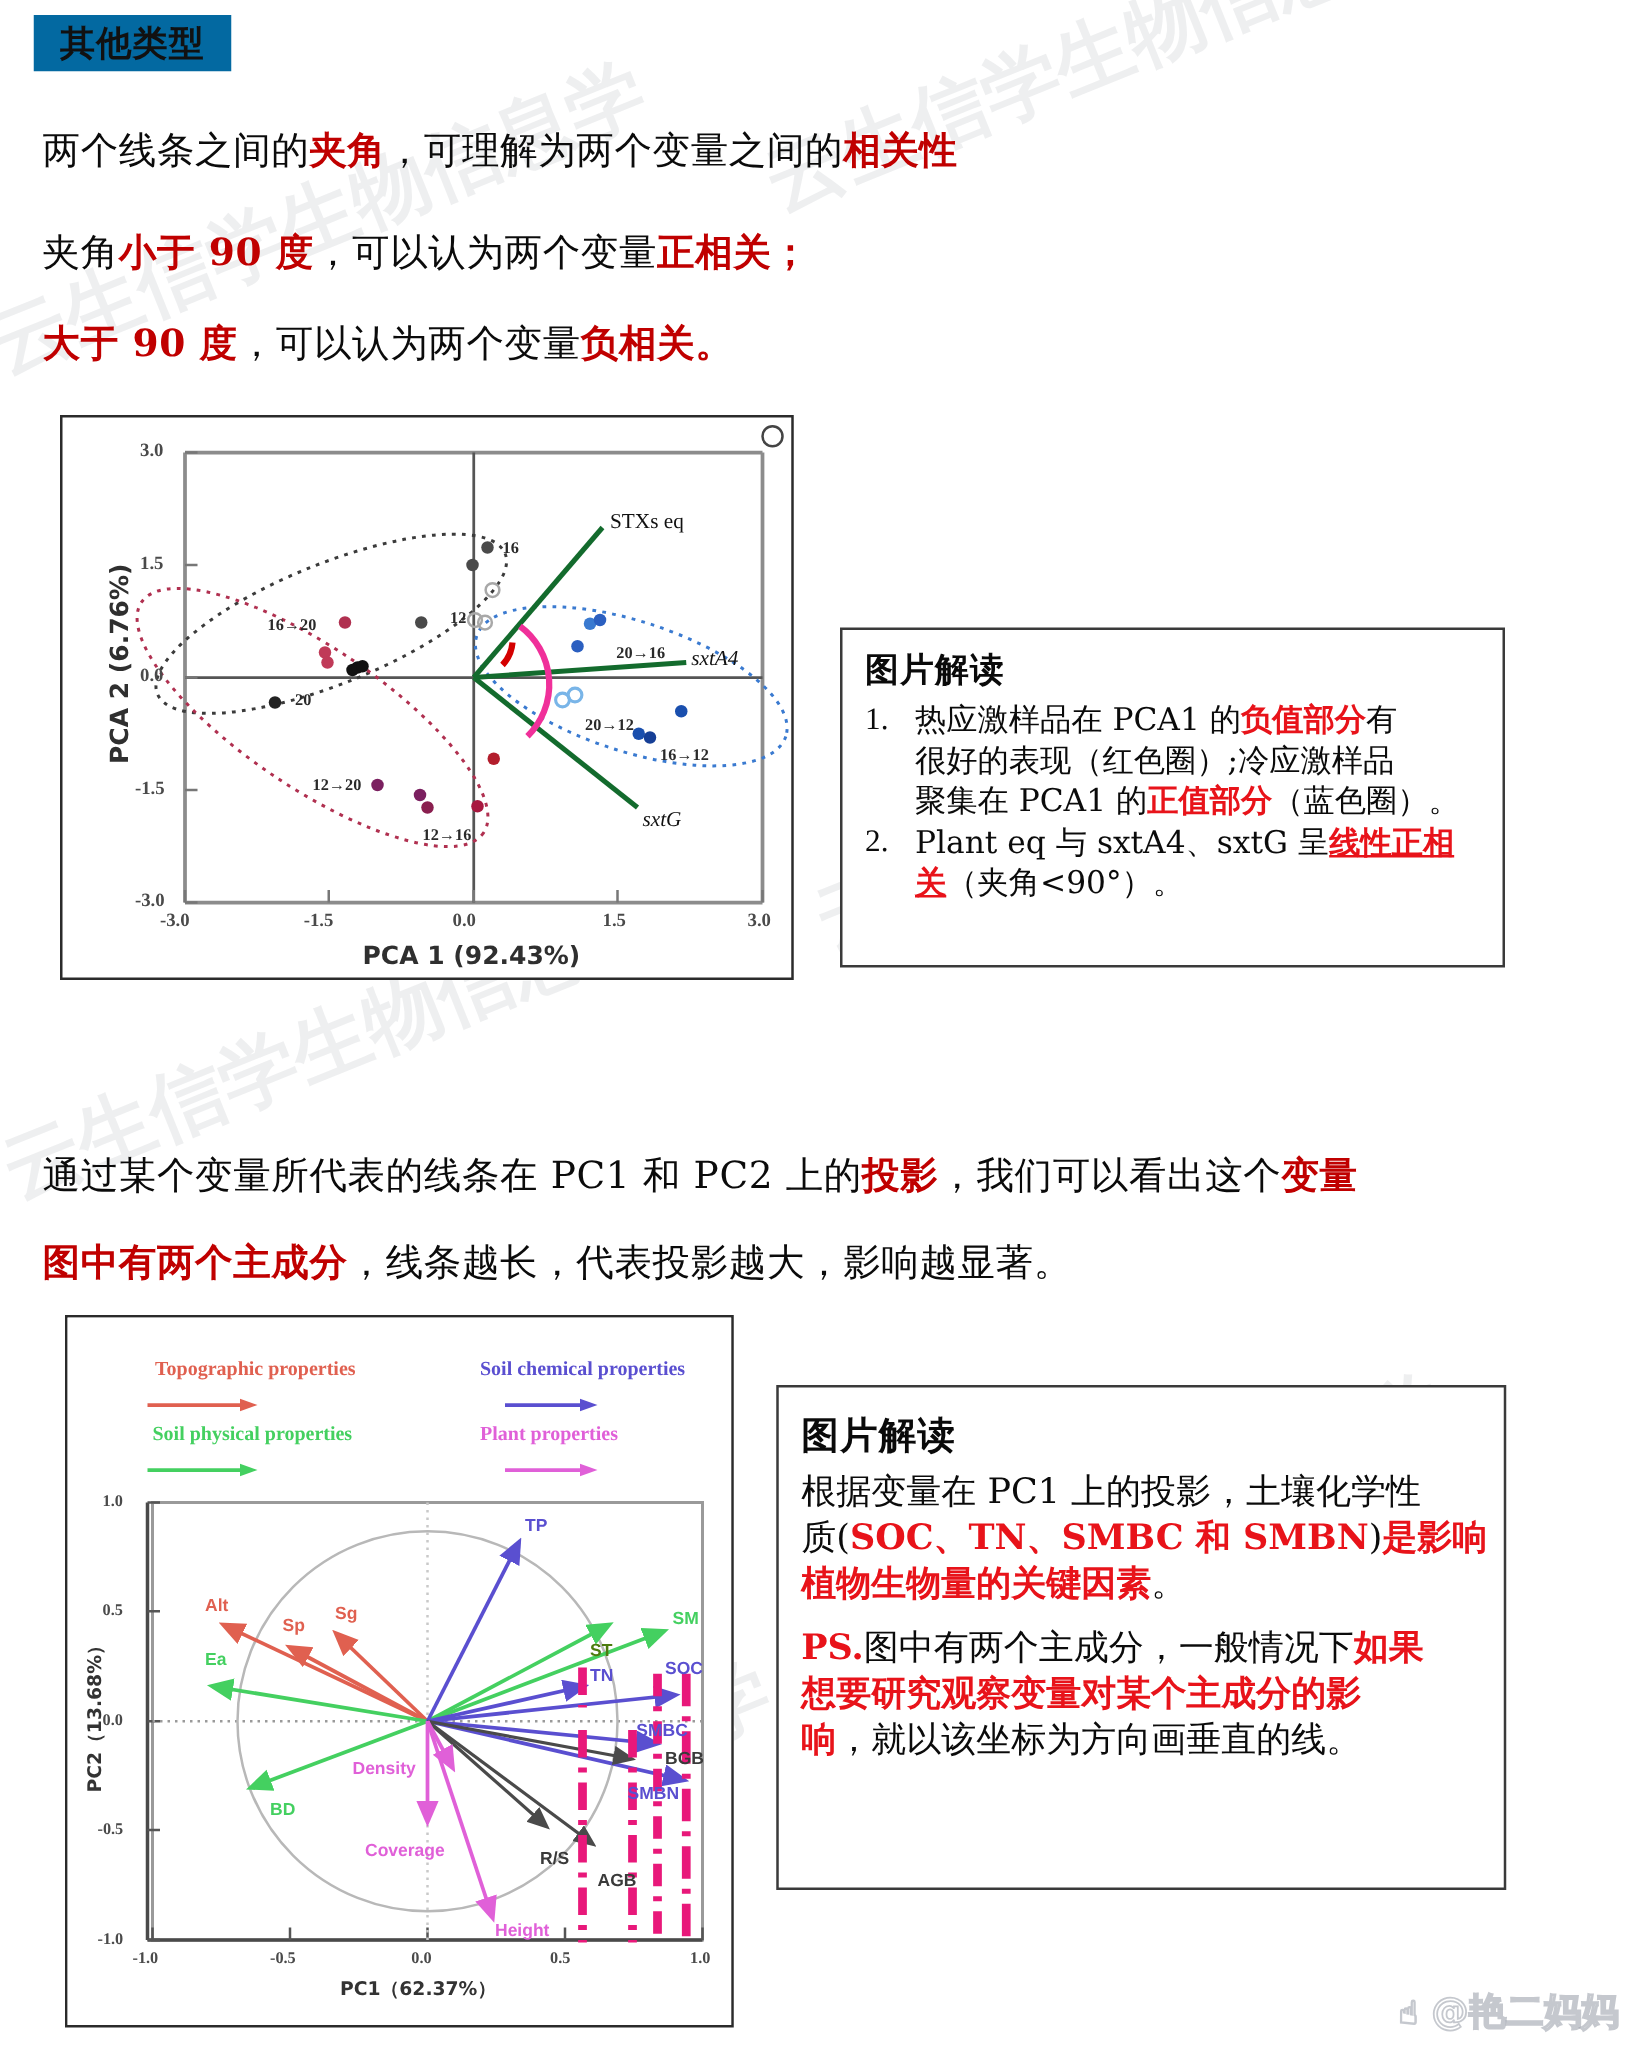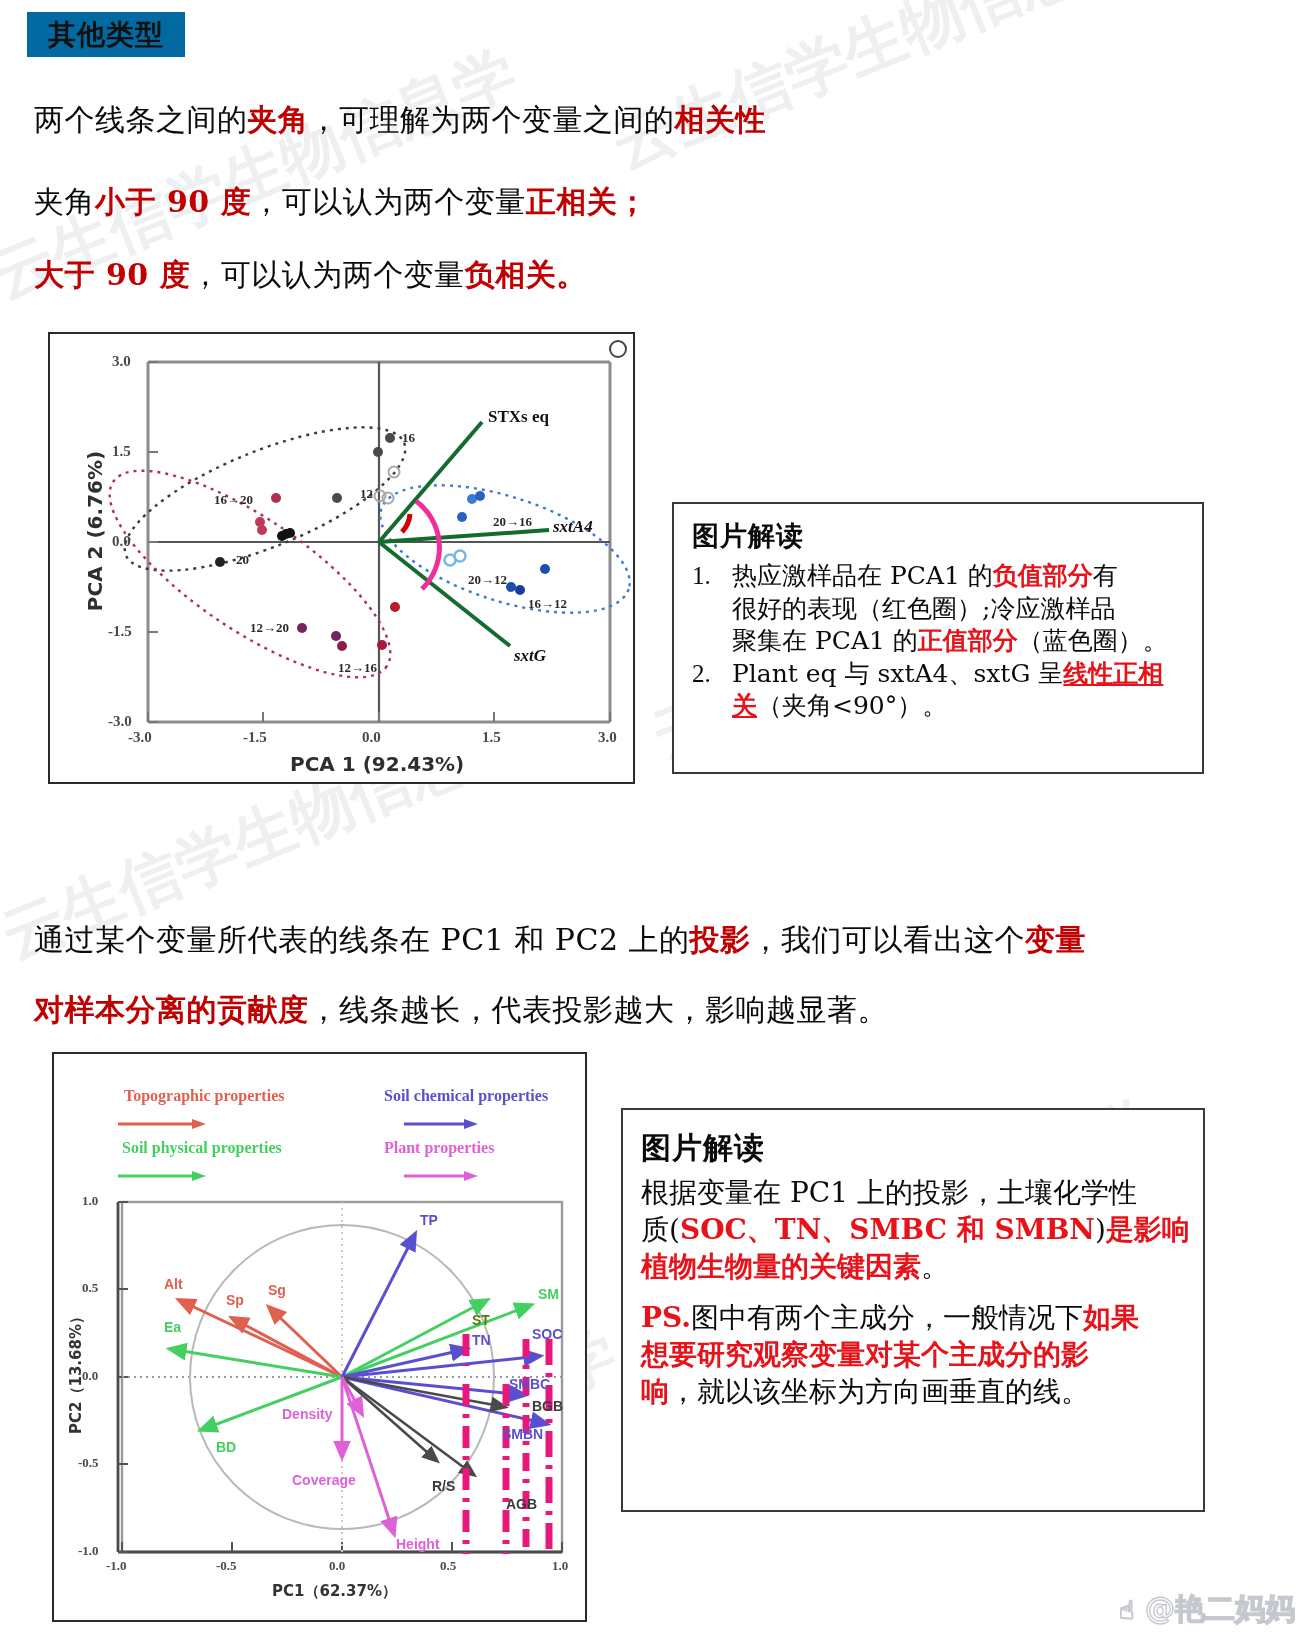--- a/index.html
+++ b/index.html
@@ -61,21 +61,21 @@
   }
   .tick{
     position:absolute; font-family:"Liberation Serif","DejaVu Serif",serif;
     color:#4a4a4a; font-weight:700;
   }
   .ptlabel{
     position:absolute; font-family:"Liberation Serif",serif; font-weight:700;
     color:#2a2a2a; white-space:nowrap;
   }
   .varlabel{
-    position:absolute; font-family:"Liberation Serif",serif; font-weight:700;
+    position:absolute; font-family:"Liberation Serif",serif; font-weight:400;
     font-style:italic; color:#111; white-space:nowrap;
   }
   .legtext{
     position:absolute; font-family:"Liberation Serif",serif; font-weight:700;
     white-space:nowrap;
   }
   .vlabel2{
     position:absolute; font-family:"Liberation Sans",sans-serif; font-weight:700;
     white-space:nowrap; font-size:14px;
   }
@@ -106,21 +106,21 @@
   <div class="wm" style="left:150px;top:1340px;font-size:46px;">云生信学生物信息学</div>
 
   <div class="tag">
     <span>其他类型</span>
   </div>
 
   <div class="para" style="top:100px;" id="p1"><span>两个线条之间的</span><span class="r">夹角</span><span>，可理解为两个变量之间的</span><span class="r">相关性</span></div>
   <div class="para" style="top:182px;" id="p2"><span>夹角</span><span class="r">小于 90 度</span><span>，可以认为两个变量</span><span class="r">正相关；</span></div>
   <div class="para" style="top:255px;text-align:right;" id="p3"><span class="r">大于 90 度</span><span>，可以认为两个变量</span><span class="r">负相关。</span></div>
   <div class="para" style="top:920px;" id="p4"><span>通过某个变量所代表的线条在 PC1 和 PC2 上的</span><span class="r">投影</span><span>，我们可以看出这个</span><span class="r">变量</span></div>
-  <div class="para" style="top:990px;" id="p5"><span class="r">对样本分离的贡献度</span><span>，线条越长，代表投影越大，影响越显著。</span></div>
+  <div class="para" style="top:990px;" id="p5"><span class="r">图中有两个主成分</span><span>，线条越长，代表投影越大，影响越显著。</span></div>
 
   <div class="fig" style="left:48px;top:332px;width:587px;height:452px;">
     <svg width="583" height="448" viewBox="0 0 583 448">
 
       <rect x="1" y="1" width="581" height="446" fill="#ffffff" stroke="none"></rect>
 
       <line x1="98" y1="28" x2="560" y2="28" stroke="#8c8c8c" stroke-width="3"></line>
       <line x1="98" y1="388" x2="560" y2="388" stroke="#8c8c8c" stroke-width="3"></line>
       <line x1="98" y1="28" x2="98" y2="388" stroke="#8c8c8c" stroke-width="3"></line>
       <line x1="560" y1="28" x2="560" y2="388" stroke="#8c8c8c" stroke-width="3"></line>
@@ -361,21 +361,21 @@
     <div class="vlabel2" style="left:162px;top:385px;color:#44d060;">BD</div>
     <div class="vlabel2" style="left:418px;top:258px;color:#4d7c0f;">ST</div>
     <div class="vlabel2" style="left:484px;top:232px;color:#44d060;">SM</div>
     <div class="vlabel2" style="left:366px;top:158px;color:#5a4fd0;">TP</div>
     <div class="vlabel2" style="left:418px;top:278px;color:#5a4fd0;">TN</div>
     <div class="vlabel2" style="left:478px;top:272px;color:#5a4fd0;">SOC</div>
     <div class="vlabel2" style="left:455px;top:322px;color:#5a4fd0;">SMBC</div>
     <div class="vlabel2" style="left:448px;top:372px;color:#5a4fd0;">SMBN</div>
     <div class="vlabel2" style="left:478px;top:344px;color:#3a3a3a;">BGB</div>
     <div class="vlabel2" style="left:378px;top:424px;color:#3a3a3a;">R/S</div>
-    <div class="vlabel2" style="left:424px;top:442px;color:#3a3a3a;margin-left:28px;">AGB</div>
+    <div class="vlabel2" style="left:424px;top:442px;color:#3a3a3a;">AGB</div>
     <div class="vlabel2" style="left:228px;top:352px;color:#e060d8;">Density</div>
     <div class="vlabel2" style="left:238px;top:418px;color:#e060d8;">Coverage</div>
     <div class="vlabel2" style="left:342px;top:482px;color:#e060d8;">Height</div>
   </div>
 
   <div class="note" style="left:621px;top:1108px;width:584px;height:404px;padding-top:18px;">
     <h4 style="font-size:30px;">图片解读</h4>
     <div id="note2body">
         <div class="ln" style="font-size: 28px; line-height: 1.32; min-height: 14px;"><span>根据变量在 PC1 上的投影，土壤化学性</span></div>
         <div class="ln" style="font-size: 28px; line-height: 1.32; min-height: 14px;"><span>质(</span><span class="red">SOC、TN、SMBC 和 SMBN</span><span>)</span><span class="red">是影响</span></div>

